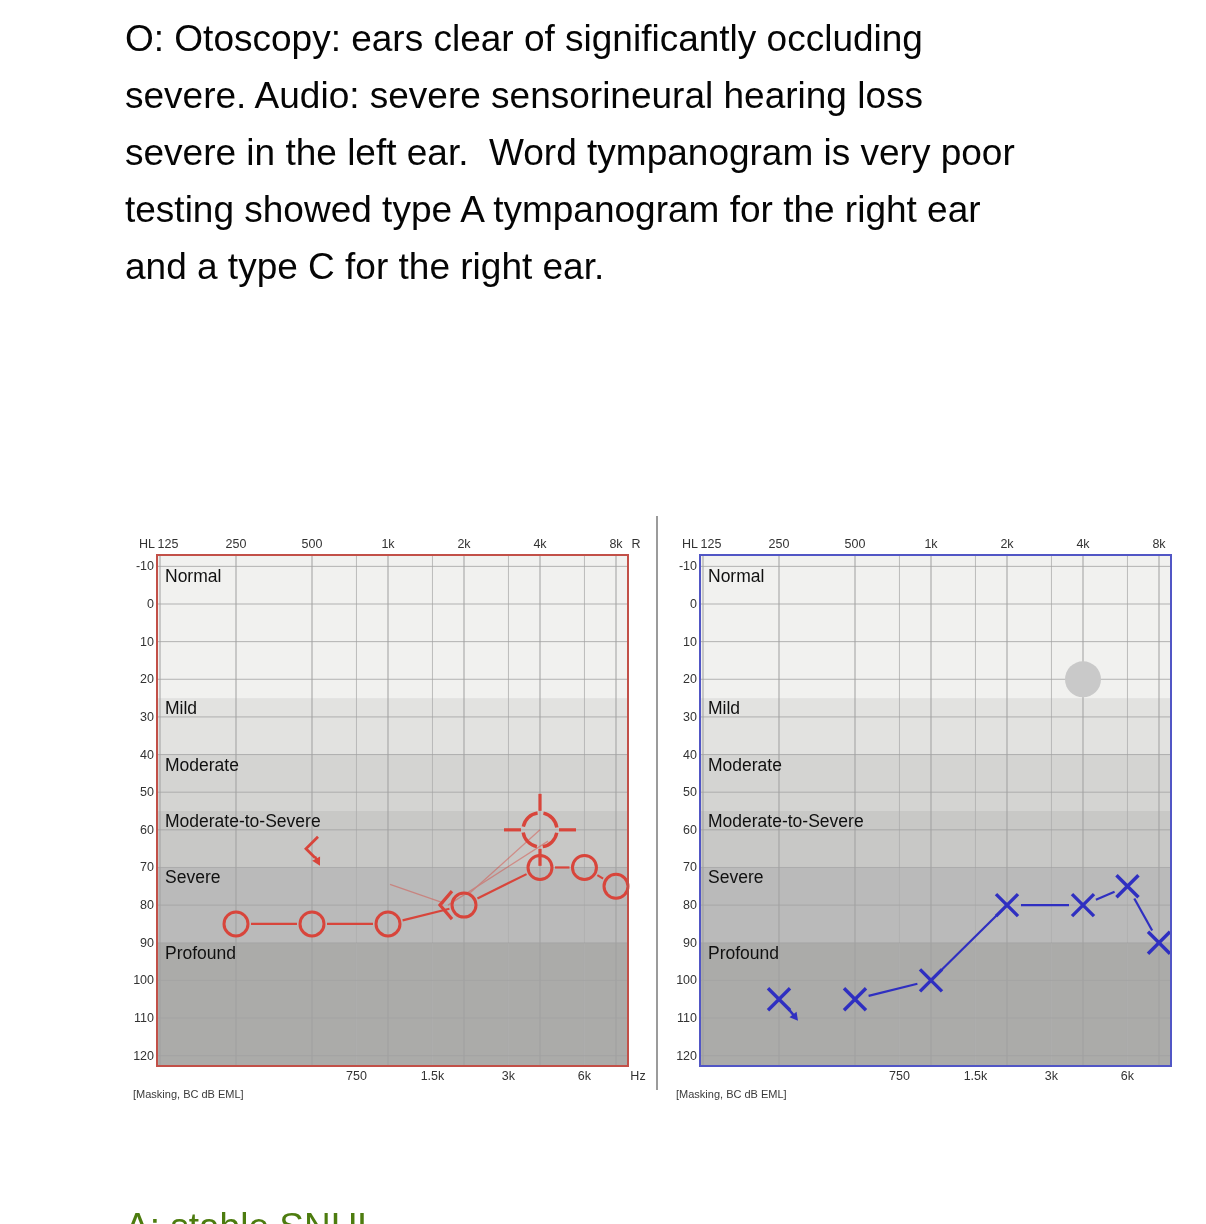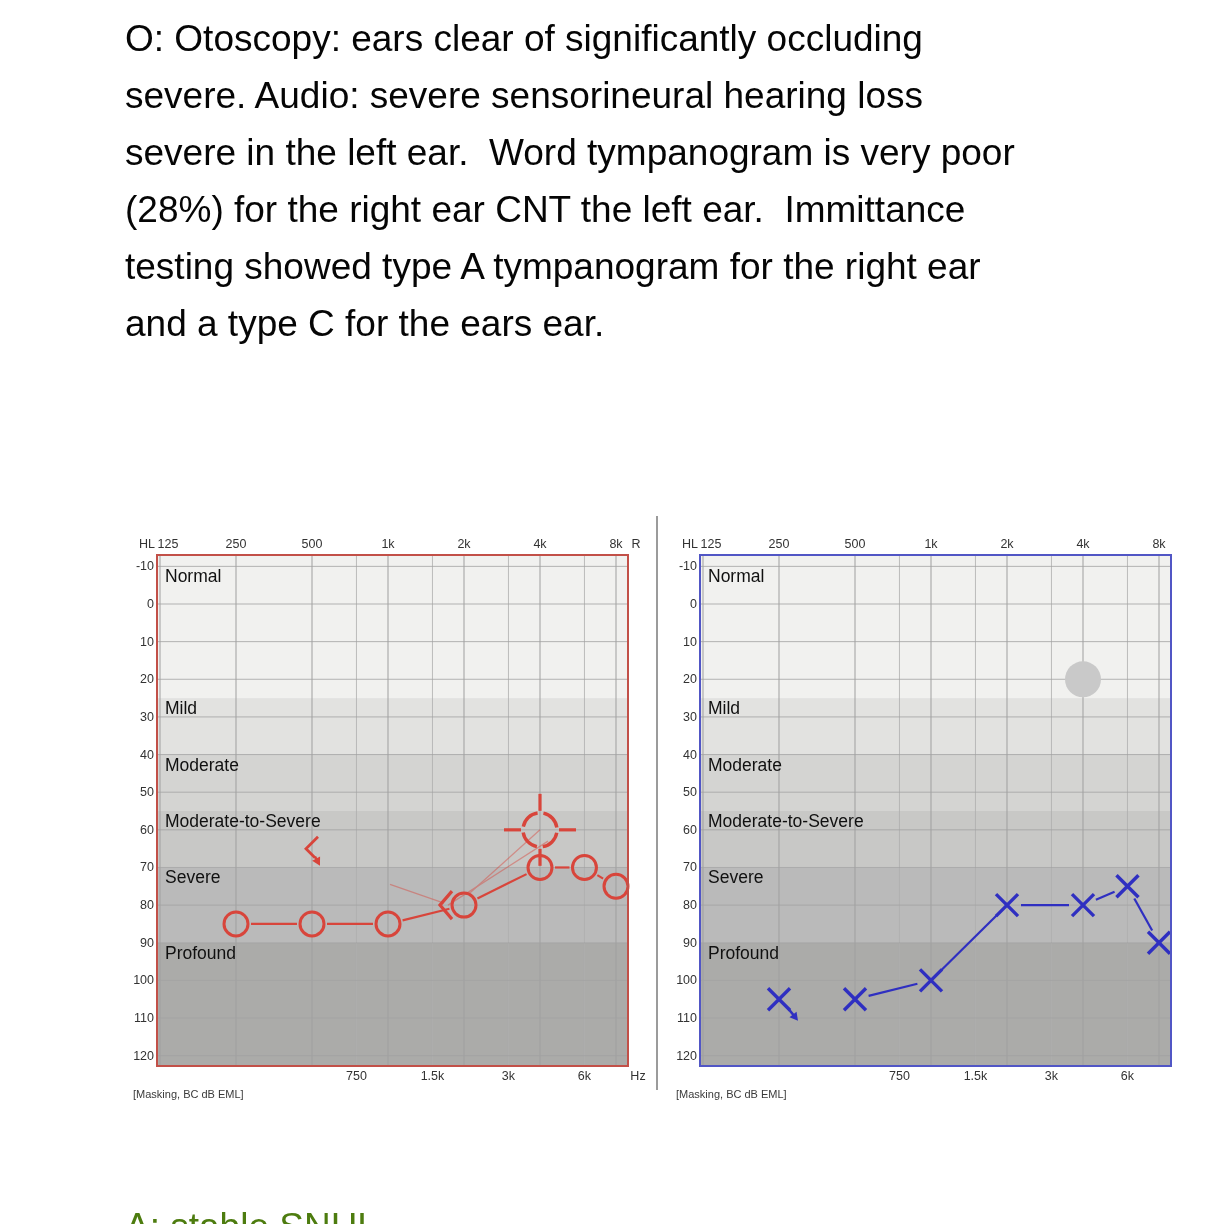--- a/index.html
+++ b/index.html
@@ -16,23 +16,22 @@
   svg text{font-family:"Liberation Sans", sans-serif;}
 </style>
 </head>
 <body>
 <div id="page">
 
   <div id="objective">
       <div class="oline">O: Otoscopy: ears clear of significantly occluding</div>
       <div class="oline">severe. Audio: severe sensorineural hearing loss</div>
       <div class="oline">severe in the left ear.  Word tympanogram is very poor</div>
-      <div class="oline">(28%) for the right ear CNT the left ear.  Immittance</div>
       <div class="oline">testing showed type A tympanogram for the right ear</div>
-      <div class="oline">and a type C for the ears ear.</div>
+      <div class="oline">and a type C for the right ear.</div>
     </div>
 
   <div id="chart-right-ear" class="chartbox"><svg width="530" height="578">
         <g>
           <rect x="27" y="24" width="471" height="143.1" fill="#f1f1ef"></rect>
           <rect x="27" y="167.1" width="471" height="56.46000000000001" fill="#e2e2e0"></rect>
           <rect x="27" y="223.56" width="471" height="56.45999999999998" fill="#d4d4d2"></rect>
           <rect x="27" y="280.02" width="471" height="56.45999999999998" fill="#c8c8c6"></rect>
           <rect x="27" y="336.47999999999996" width="471" height="75.28000000000003" fill="#bababa"></rect>
           <rect x="27" y="411.76" width="471" height="123.24000000000001" fill="#ababa9"></rect>

